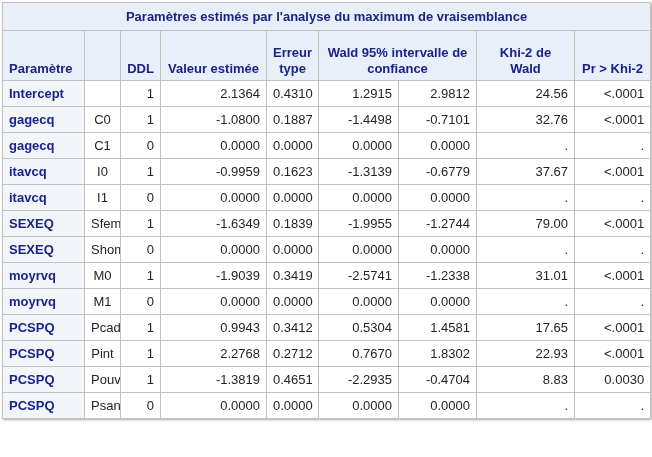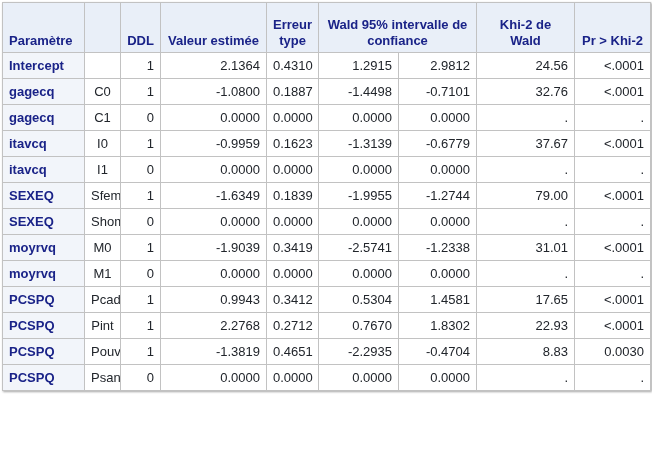--- a/index.html
+++ b/index.html
@@ -79,20 +79,23 @@
         <col style="width:36px">
         <col style="width:40px">
       <col style="width:106px">
         <col style="width:52px">
         <col style="width:80px">
       <col style="width:78px">
         <col style="width:98px">
         <col style="width:76px">
     </colgroup>
     <thead>
+      <tr>
+        <th colspan="9" class="title-cell">Paramètres estimés par l'analyse du maximum de vraisemblance</th>
+      </tr>
       <tr class="colhead">
         <th class="al">Paramètre</th>
         <th></th>
         <th class="ac">DDL</th>
         <th class="ac">Valeur estimée</th>
         <th class="ac">Erreur type</th>
         <th colspan="2" class="ac">Wald 95% intervalle de confiance</th>
         <th class="ac">Khi-2 de Wald</th>
         <th class="ac">Pr &gt; Khi-2</th>
       </tr>

